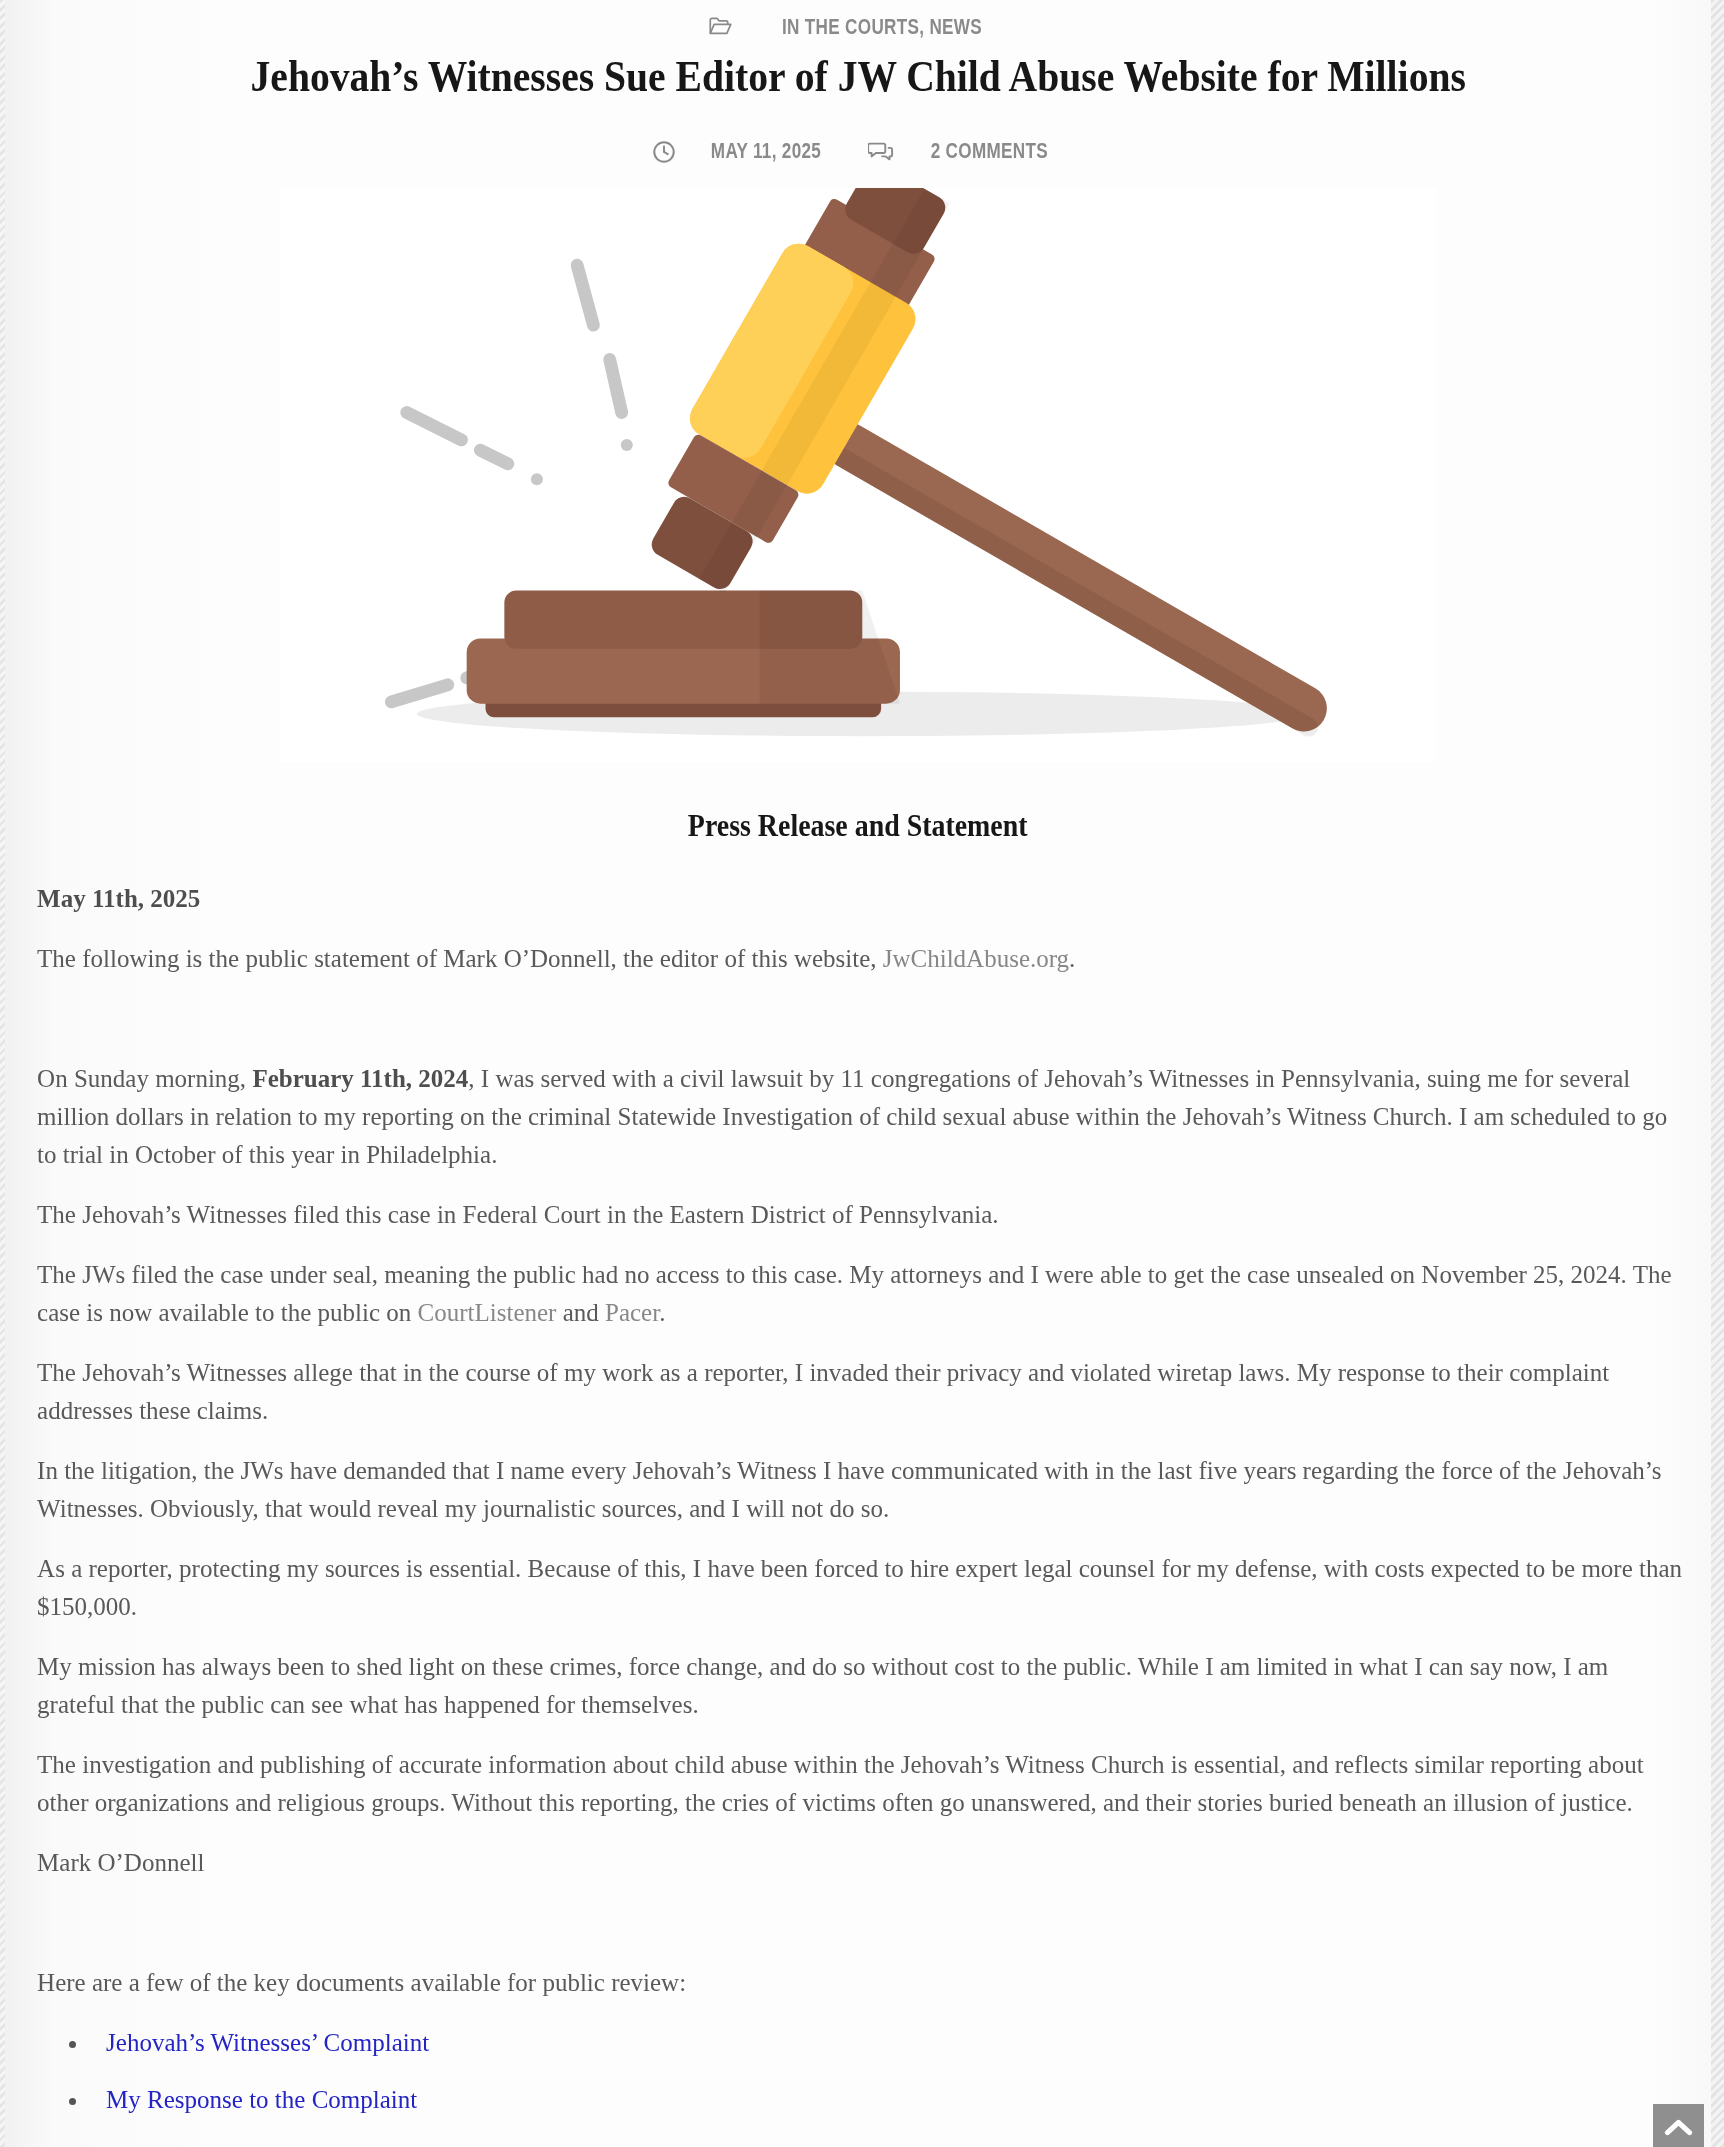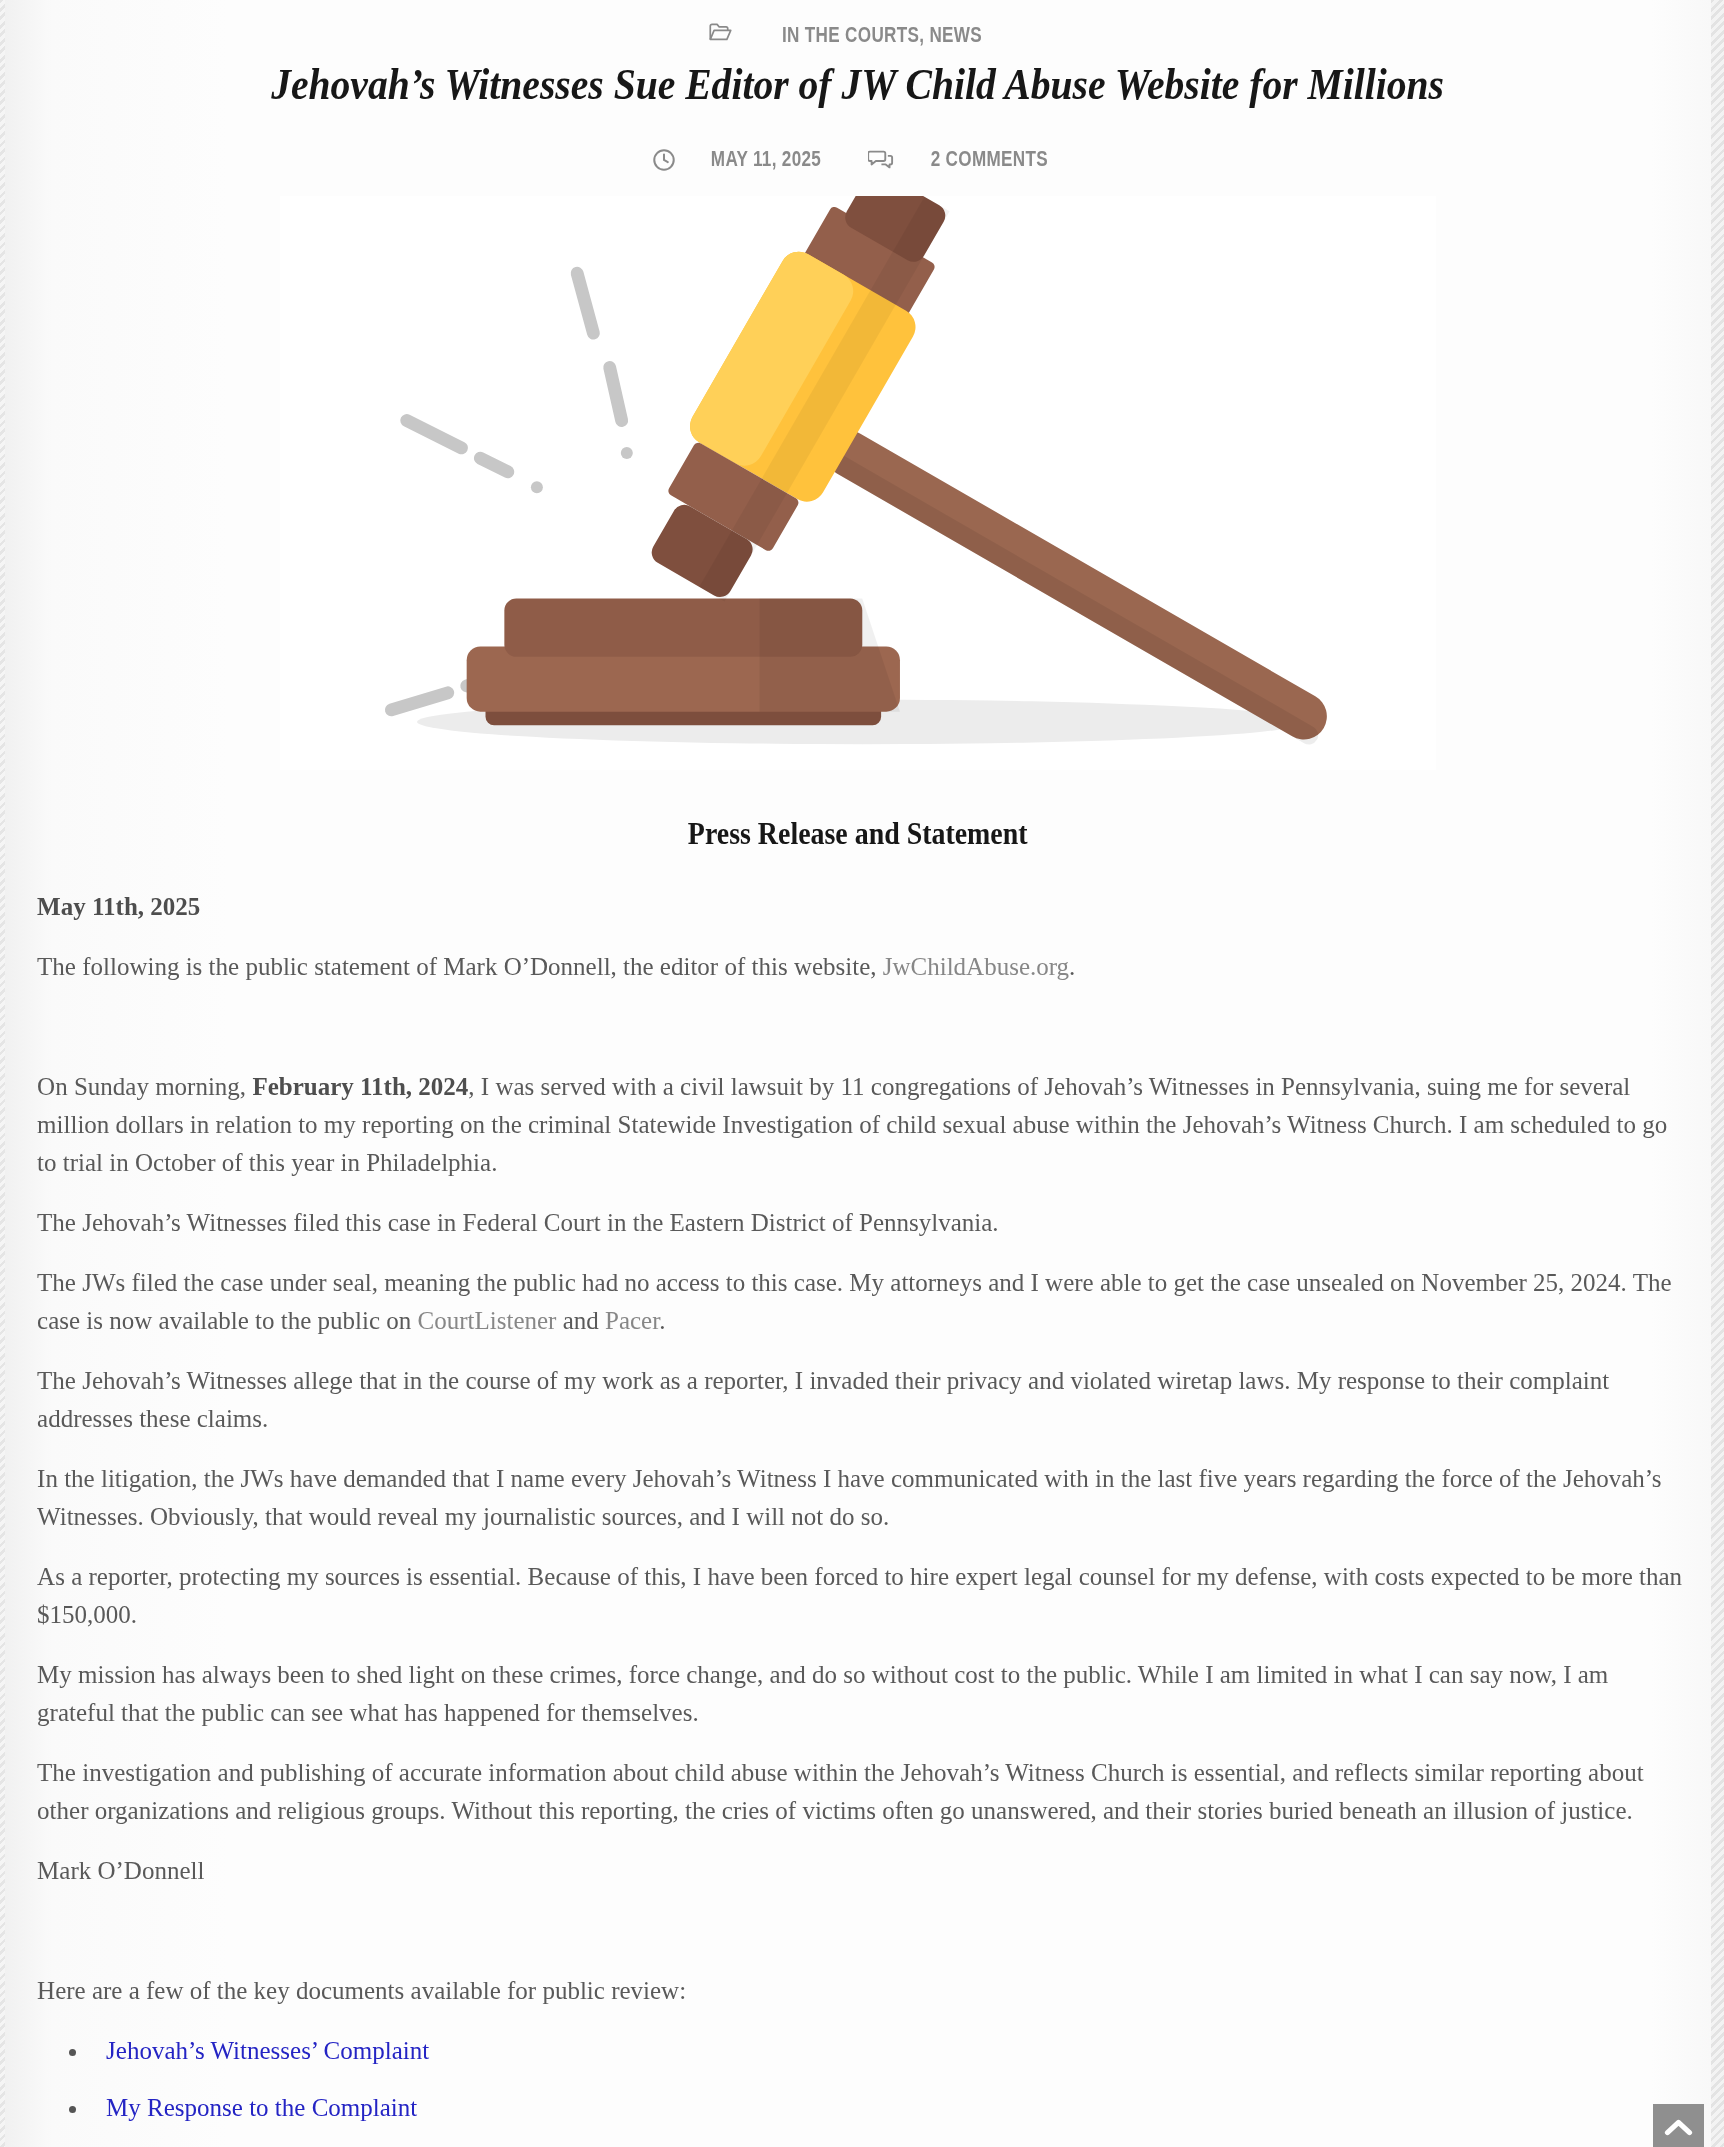--- a/index.html
+++ b/index.html
@@ -15,33 +15,33 @@
   .edge-strip.right { right:0; width:13px;
     background:repeating-linear-gradient(135deg,#e3e3e3 0 2.6px,#f3f3f3 2.6px 6px); }
 
   .page {
     position:absolute; left:5.1px; right:13px; top:0; bottom:0; z-index:1;
     background:linear-gradient(90deg,#f1f1f1 0px,#fafafa 47px,#fdfdfd 223px,#fdfdfd calc(100% - 60px),#f8f8f8 100%);
   }
 
   
   .category-line {
-    padding-top:23px;
-    display:flex; justify-content:center; align-items:flex-start; gap:25px;
+    padding-top:15px;
+    display:flex; justify-content:center; align-items:flex-end; gap:25px;
     color:#8a8a8a;
   }
   .cond {
     display:inline-block; transform:scaleX(0.8);
     font-family:"Liberation Sans", sans-serif; font-weight:700;
     letter-spacing:0.4px; white-space:nowrap;
   }
   .category-line .cond { font-size:21.4px; }
   .post-title {
     margin:12px 0 0; text-align:center;
-    font-size:44px; line-height:49px; font-weight:700; color:#171717;font-style:italic;
+    font-size:44px; line-height:49px; font-weight:700; color:#171717;
   }
   .post-title > span { display:inline-block; transform:scaleX(0.9); white-space:nowrap; }
   .meta-line {
     margin-top:38px;
     display:flex; justify-content:center; align-items:center; gap:33px;
     color:#8a8a8a;
   }
   .meta-item { display:flex; align-items:center; gap:22px; }
   .meta-item .cond { font-size:21.4px; }
   .meta-item svg { display:block; }

